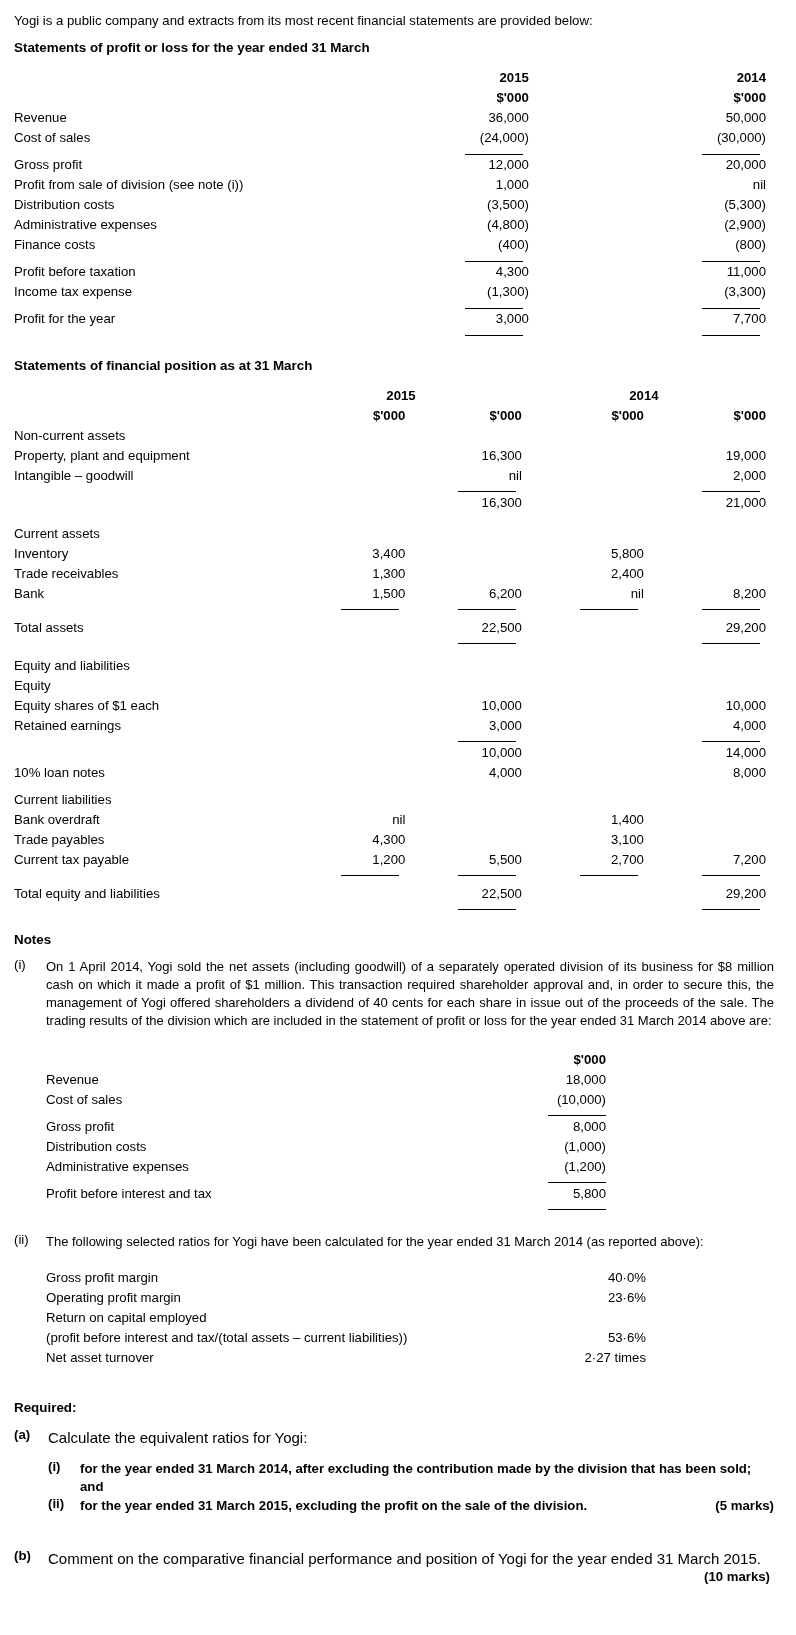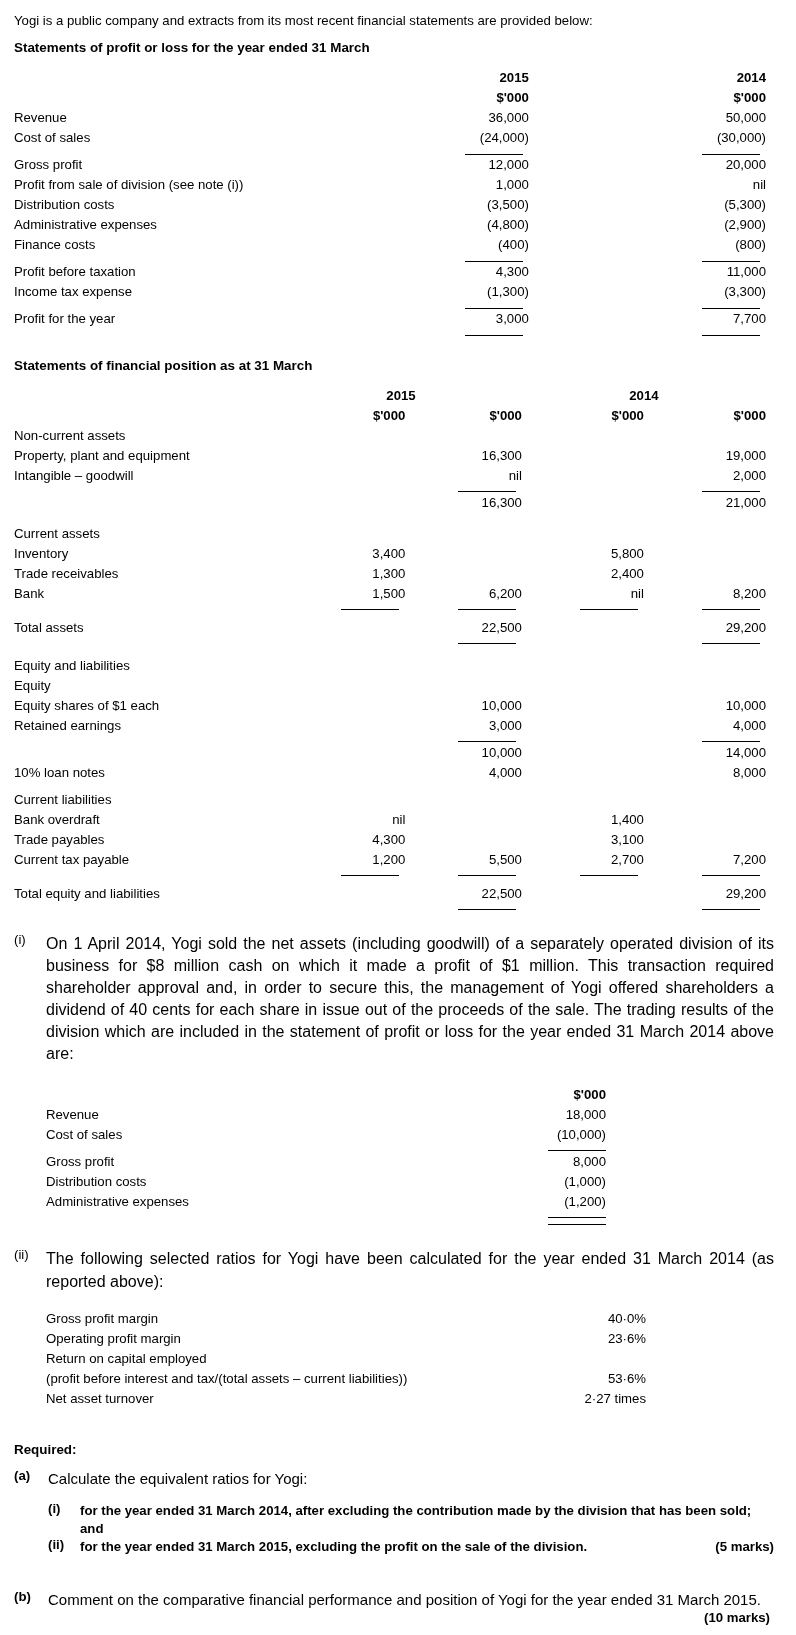--- a/index.html
+++ b/index.html
@@ -48,21 +48,21 @@
   
   table.sofp col.c-lbl { width: 242px; }
   table.sofp col.c-a { width: 114px; }
   table.sofp col.c-b { width: 106px; }
   table.sofp col.c-c { width: 111px; }
   table.sofp col.c-d { width: 111px; }
 
   
   .note { display: flex; margin: 0 0 0 0; }
   .note .marker { width: 32px; flex: 0 0 32px; font-size: 13.2px; }
-  .note .body { flex: 1; font-size: 16px; text-align: justify; line-height: 1.38; }
+  .note .body { flex: 1; font-size: 13px; text-align: justify; line-height: 1.38; }
 
   table.mini { border-collapse: collapse; margin-left: 32px; width: 560px; table-layout: fixed; }
   table.mini td { padding: 0; font-size: 13.2px; vertical-align: bottom; }
   table.mini col.m-lbl { width: 410px; }
   table.mini col.m-num { width: 150px; }
   table.mini tr.r td { height: 20px; }
 
   table.ratio { border-collapse: collapse; margin-left: 32px; width: 600px; table-layout: fixed; }
   table.ratio td { padding: 0; font-size: 13.2px; }
   table.ratio col.rt-lbl { width: 420px; }
@@ -485,20 +485,21 @@
         <td></td>
         <td>
             <span class="rule"></span>
           </td>
       </tr>
     </tbody>
   </table>
 
   <div class="spacer-26"></div>
 
+  <div class="notes-head">Notes</div>
 
   <div class="note">
     <div class="marker">(i)</div>
     <div class="body">On 1 April 2014, Yogi sold the net assets (including goodwill) of a separately operated division of its business for $8 million cash on which it made a profit of $1 million. This transaction required shareholder approval and, in order to secure this, the management of Yogi offered shareholders a dividend of 40 cents for each share in issue out of the proceeds of the sale. The trading results of the division which are included in the statement of profit or loss for the year ended 31 March 2014 above are:</div>
   </div>
 
   <div class="spacer-16"></div>
 
   <table class="mini">
     <colgroup>
@@ -534,20 +535,24 @@
       </tr>
       <tr class="r">
         <td class="lbl">Administrative expenses</td>
         <td class="num">(1,200)</td>
       </tr>
       <tr class="rule-row">
         <td></td>
         <td>
             <span class="rule"></span>
           </td>
+      </tr>
+      <tr class="r">
+        <td class="lbl">Profit before interest and tax</td>
+        <td class="num">5,800</td>
       </tr>
       <tr class="rule-row">
         <td></td>
         <td>
             <span class="rule"></span>
           </td>
       </tr>
     </tbody>
   </table>
 

